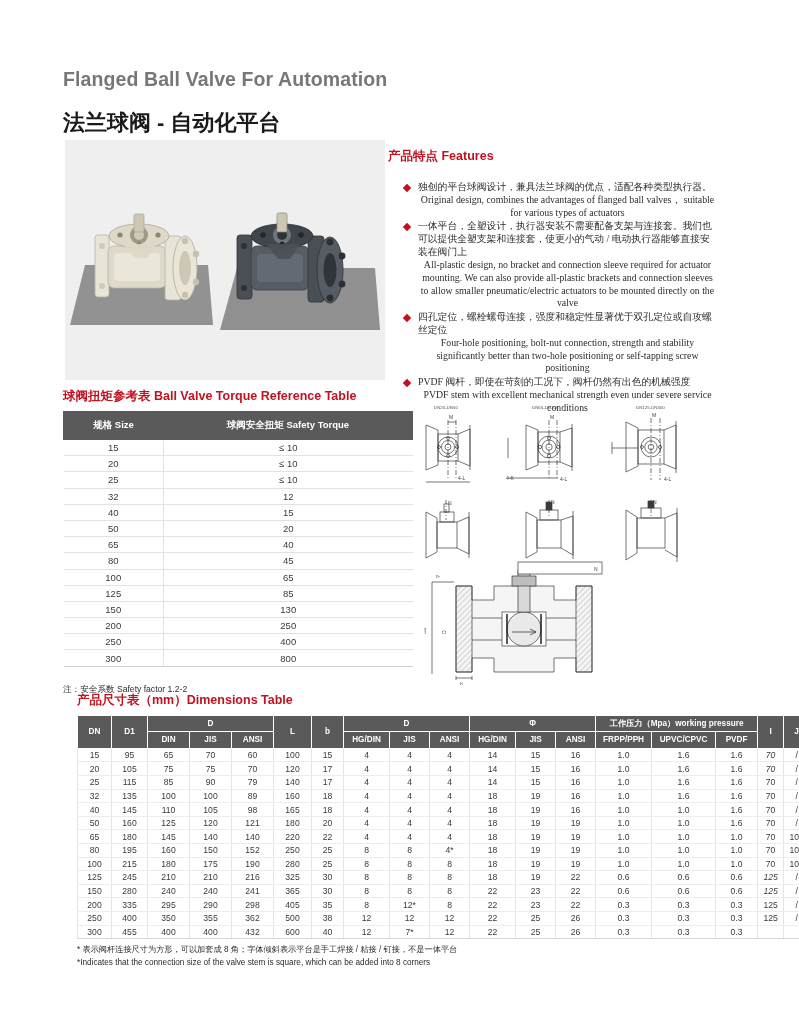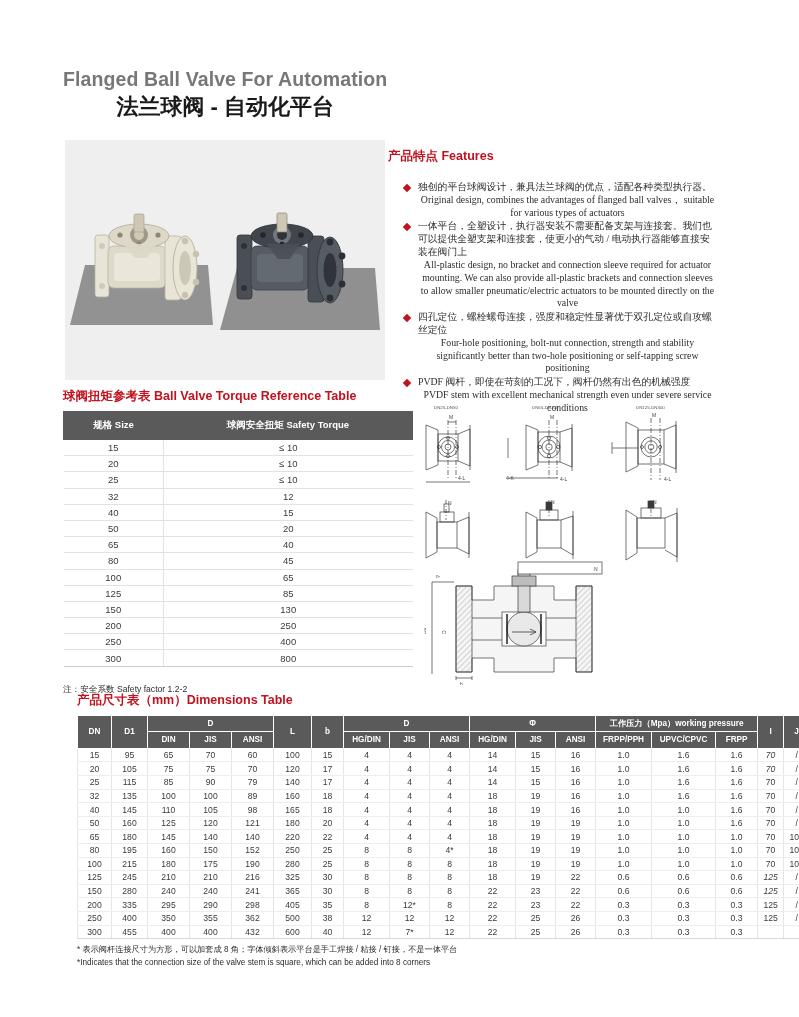--- a/index.html
+++ b/index.html
@@ -15,21 +15,21 @@
   .page { position:relative; width:799px; height:1017px; padding: 0; }
 
   
   .header { position:absolute; left:63px; top:68px; }
   .title-en {
     font-size: 19.5px; font-weight: bold; color:#777776;
     letter-spacing: .1px; line-height: 1.15;
   }
   .title-cn {
     font-size: 22px; font-weight: bold; color:#1a1a1a;
-    margin-top: 4px; line-height: 1.15; text-align: center;
+    margin-top: 20px; line-height: 1.15;
   }
 
   
   .photo {
     position:absolute; left:65px; top:140px; width:320px; height:240px;
     background:#eeeeee; overflow:hidden;
   }
   .photo svg { display:block; }
 
   
@@ -424,21 +424,21 @@
           <th>JIS</th>
           <th>ANSI</th>
           <th>HG/DIN</th>
           <th>JIS</th>
           <th>ANSI</th>
           <th>HG/DIN</th>
           <th>JIS</th>
           <th>ANSI</th>
           <th>FRPP/PPH</th>
           <th>UPVC/CPVC</th>
-          <th>FRPP</th>
+          <th>PVDF</th>
         </tr>
       </thead>
       <tbody id="dim-body">
           <tr>
             <td>15</td>
             <td>95</td>
             <td>65</td>
             <td>70</td>
             <td>60</td>
             <td>100</td>

